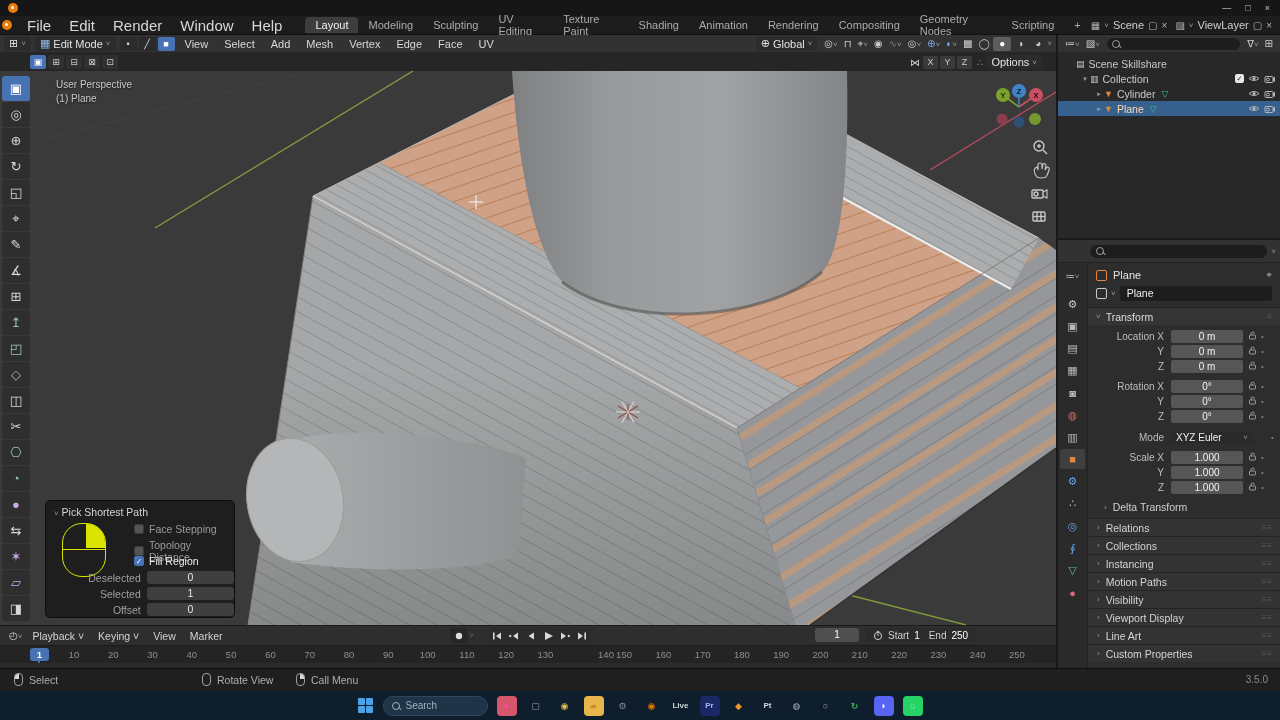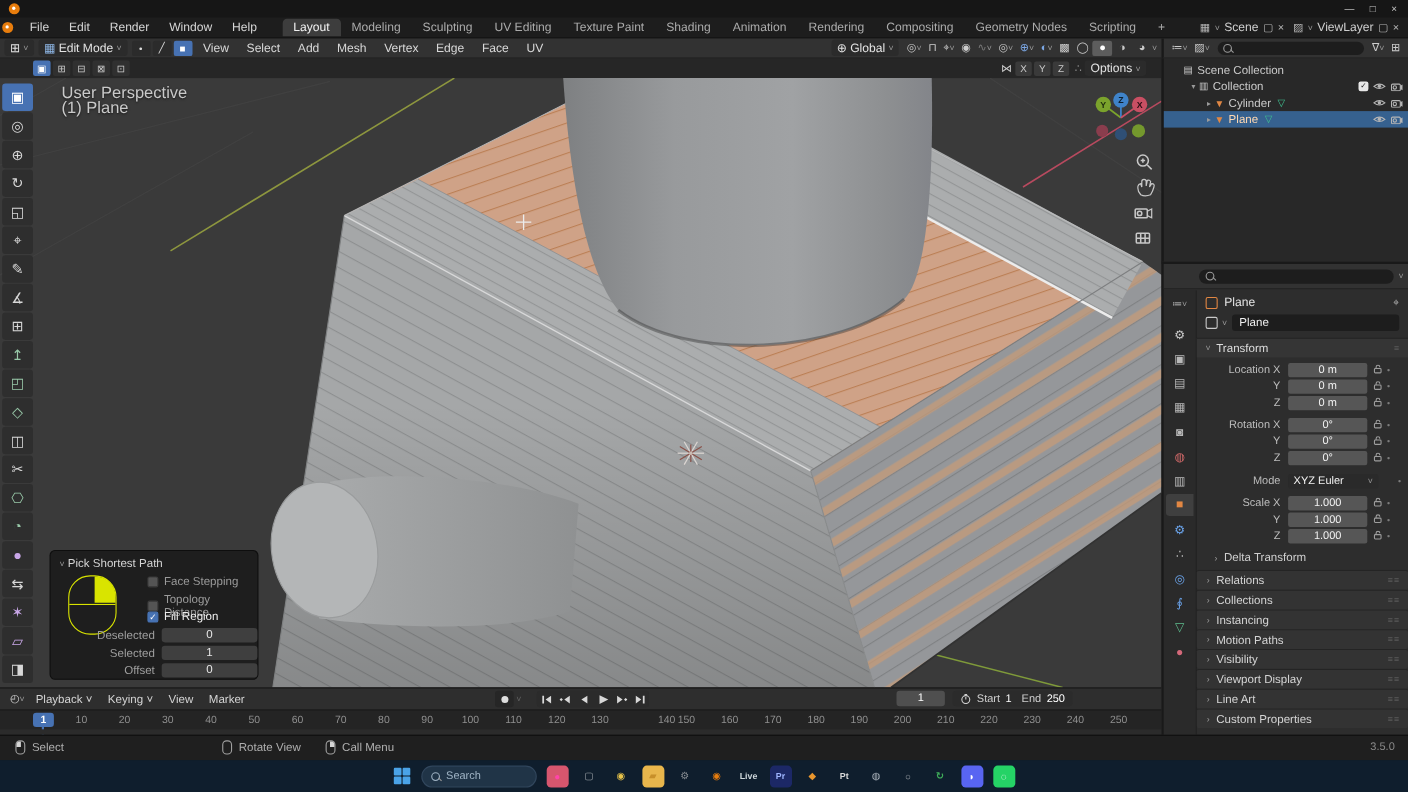--- a/index.html
+++ b/index.html
@@ -10,21 +10,21 @@
   .row{display:flex;align-items:center;}
   
   #titlebar{left:0;top:0;width:1280px;height:16px;background:#161616;display:flex;align-items:center;padding:0 6px;box-sizing:border-box;}
   .blender-logo{width:10px;height:10px;border-radius:50%;background:#e87d0d;position:relative;margin:0 6px 0 2px;flex:none;}
   .blender-logo::after{content:'';position:absolute;left:2.5px;top:2.5px;width:3px;height:3px;border-radius:50%;background:#fff;}
   #title-text{font-size:10px;color:#b9b9b9;white-space:nowrap;}
   #win-controls{margin-left:auto;display:flex;gap:14px;color:#c9c9c9;font-size:9px;padding-right:4px;}
   #win-controls span{cursor:default;}
   
   #menubar{left:0;top:16px;width:1280px;height:19px;background:#1d1d1d;display:flex;align-items:center;border-bottom:1px solid #111;box-sizing:border-box;}
-  .menu-item{padding:0 9px;color:#d6d6d6;font-size:11px;}
+  .menu-item{padding:0 9px;color:#d6d6d6;font-size:15px;}
   .ws-tabs{display:flex;margin-left:14px;height:19px;align-items:center;}
   .ws-tab{padding:2px 10px;color:#ababab;font-size:11px;border-radius:4px 4px 0 0;}
   .ws-tab.active{background:#3d3d3d;color:#f1f1f1;}
   .topbar-pill{display:flex;align-items:center;gap:4px;color:#cfcfcf;font-size:11px;margin-right:8px;}
   .mini-ic{color:#b5b5b5;font-size:10px;}
   
   #vheader{left:0;top:35px;width:1056px;height:18px;background:#323232;display:flex;align-items:center;border-bottom:1px solid #262626;box-sizing:border-box;padding:0 4px;}
   .hbtn{display:flex;align-items:center;gap:3px;background:#2b2b2b;border-radius:3px;padding:1px 5px;margin-right:4px;color:#e3e3e3;}
   .hicon{color:#cdcdcd;font-size:10px;padding:0 3px;}
   .chev{font-size:8px;color:#9a9a9a;}
@@ -42,21 +42,21 @@
   
   #toolsettings{left:0;top:53px;width:1056px;height:18px;background:#262626;display:flex;align-items:center;padding:0 4px;box-sizing:border-box;}
   .tsbtn{width:16px;height:14px;background:#303030;border-radius:2px;margin-right:2px;display:flex;align-items:center;justify-content:center;font-size:9px;color:#c8c8c8;}
   .tsbtn.active{background:#4772b3;color:#fff;}
   .xyz{width:15px;height:13px;background:#3a3a3a;border-radius:2px;display:flex;align-items:center;justify-content:center;font-size:9px;color:#ccc;margin-right:2px;}
   
   #toolbar{left:2px;top:76px;width:30px;display:flex;flex-direction:column;}
   .tool{width:28px;height:25px;background:#2e2e2e;border-radius:3px;margin-bottom:1px;display:flex;align-items:center;justify-content:center;font-size:13px;color:#d8d8d8;}
   .tool.active{background:#4772b3;color:#fff;}
   
-  #vp-text{left:56px;top:78px;color:#c9c9c9;font-size:15px;line-height:14px;text-shadow:0 1px 2px rgba(0,0,0,.6);}
+  #vp-text{left:56px;top:78px;color:#c9c9c9;font-size:10px;line-height:14px;text-shadow:0 1px 2px rgba(0,0,0,.6);}
   
   #op-panel{left:45px;top:500px;width:190px;height:118px;background:rgba(28,28,28,.92);border-radius:5px;border:1px solid #0e0e0e;box-sizing:border-box;padding:5px 8px;}
   #op-title{color:#d4d4d4;font-size:10.5px;}
   .op-mouse{position:absolute;left:16px;top:22px;width:42px;height:52px;border:1.5px solid #d9e400;border-radius:20px;}
   .op-mouse::before{content:'';position:absolute;right:0;top:0;width:19px;height:24px;background:#d9e400;border-radius:0 18px 0 0;}
   .op-mouse::after{content:'';position:absolute;left:0;right:0;top:25px;height:1px;background:#d9e400;}
   .op-check{position:absolute;left:88px;display:flex;align-items:center;gap:5px;font-size:10.5px;color:#9a9a9a;justify-content:space-between;}
   .op-check .box{width:10px;height:10px;border-radius:2px;background:#545454;border:1px solid #3a3a3a;box-sizing:border-box;flex:none;}
   .op-check.checked{color:#ededed;}
   .op-check.checked .box{background:#4772b3;border-color:#4772b3;color:#fff;font-size:8px;line-height:9px;text-align:center;}
@@ -551,21 +551,21 @@
       <span class="ruler-num" style="left: 1016.96px;">250</span>
     </div>
   <div id="playline" class="abs" style="left:38px;top:660px;width:2px;height:8px;background:#4772b3"></div>
   <div id="tl-strip" class="abs"></div>
 
   <div id="outliner" class="abs" style="padding-top: 3px;">
       <div class="ol-row">
         <span style="width:4px"></span>
         <span class="ol-tri"></span>
         <span class="ol-ic" style="color:#c9c9c9">▤</span>
-        <span>Scene Collection</span>
+        <span>Scene Skillshare</span>
         <span class="ol-right"></span>
       </div>
       <div class="ol-row">
         <span style="width:18px"></span>
         <span class="ol-tri">▾</span>
         <span class="ol-ic" style="color:#c9c9c9">▥</span>
         <span>Collection</span>
         <span class="ol-right">
           <span class="checkbox">✓</span>
           <span class="eye-ic">

